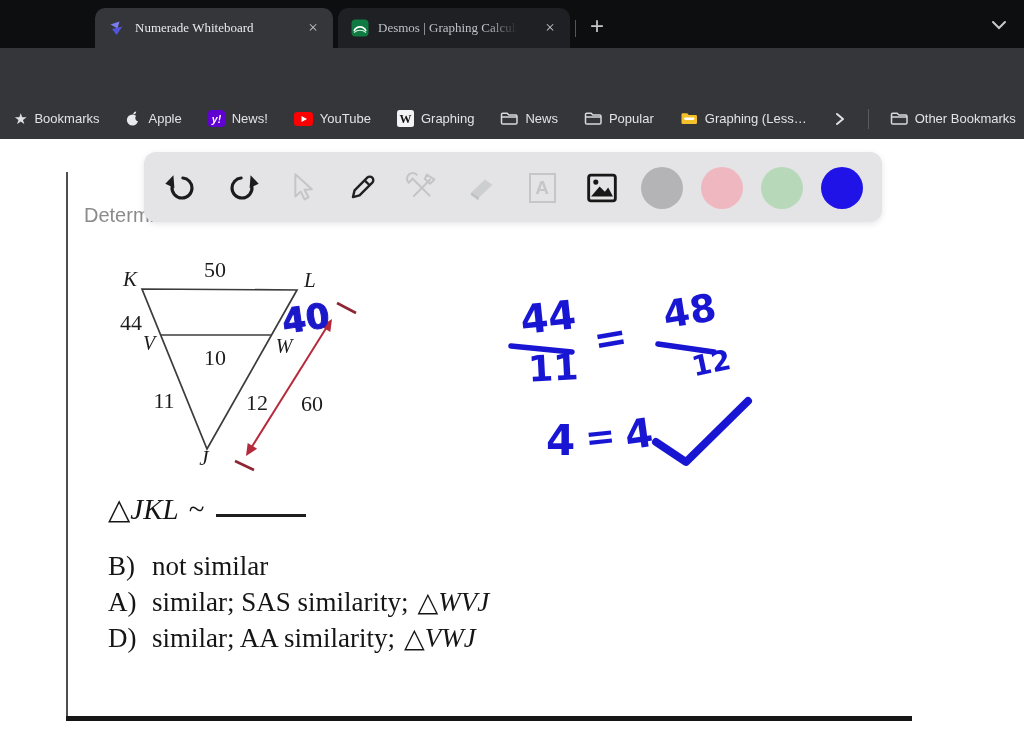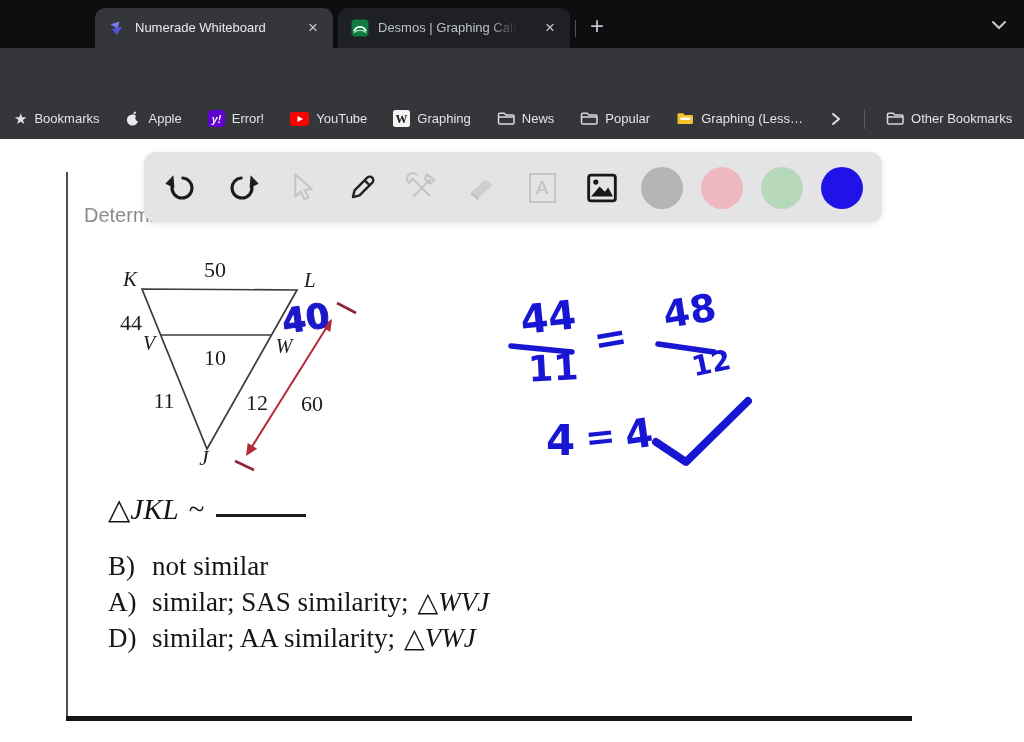--- a/index.html
+++ b/index.html
@@ -3,21 +3,21 @@
 <meta charset="utf-8">
 <style>
   * { margin:0; padding:0; box-sizing:border-box; }
   html,body { background:#555; }
   #app{ position:relative; width:1024px; height:742px; overflow:hidden;
         font-family:"Liberation Sans","DejaVu Sans",sans-serif; background:#fff; }
   .abs{ position:absolute; }
 
   
   .row-tabs{ left:0; top:0; width:1024px; height:48px; background:#0d0e10; }
-  .tab{ top:8px; height:40px; border-radius:10px 10px 0 0; }
+  .tab{ top:8px; height:40px; border-radius:10px 10px 0 0;font-family:Liberation Serif, serif; }
   .tab-active{ left:95px; width:238px; background:#35363a; }
   .tab-inactive{ left:338px; width:232px; background:#1f2023; }
   .tab .fav{ position:absolute; left:13px; top:11px; width:18px; height:18px; }
   .tab .title{ position:absolute; left:40px; top:0; height:40px; line-height:40px;
                font-size:13px; white-space:nowrap; overflow:hidden; }
   .tab-active .title{ color:#e8eaed; width:170px; }
   .tab-inactive .title{ color:#bdc1c6; width:152px; }
   .title-fade{ position:absolute; left:150px; top:4px; width:42px; height:32px;
                background:linear-gradient(90deg, rgba(31,32,35,0), #1f2023 70%); }
   .tab-close{ position:absolute; right:8px; top:8px; width:24px; height:24px; border-radius:12px;
@@ -188,21 +188,21 @@
         <circle cx="13.4" cy="8" r="3.1" fill="#35363a"></circle>
         <path d="M8.2 4.6 C8.2 2.8 9.8 1.6 11.2 1.6 C11.2 3.4 9.9 4.6 8.2 4.6 Z" fill="#e8eaed"></path>
       </svg>
       <span>Apple</span>
     </span>
     <span class="bm">
       <svg width="17" height="17" viewBox="0 0 17 17">
         <rect width="17" height="17" rx="3.5" fill="#5f01d1"></rect>
         <text x="8.5" y="12.5" text-anchor="middle" font-size="10.5" font-weight="bold" font-style="italic" fill="#fff" font-family="Liberation Sans, sans-serif">y!</text>
       </svg>
-      <span>Error!</span>
+      <span>News!</span>
     </span>
     <span class="bm">
       <svg width="19" height="14" viewBox="0 0 19 14">
         <rect width="19" height="14" rx="3.2" fill="#f00"></rect>
         <polygon points="7.5,4 13,7 7.5,10" fill="#fff"></polygon>
       </svg>
       <span>YouTube</span>
     </span>
     <span class="bm">
       <svg width="17" height="17" viewBox="0 0 17 17">

